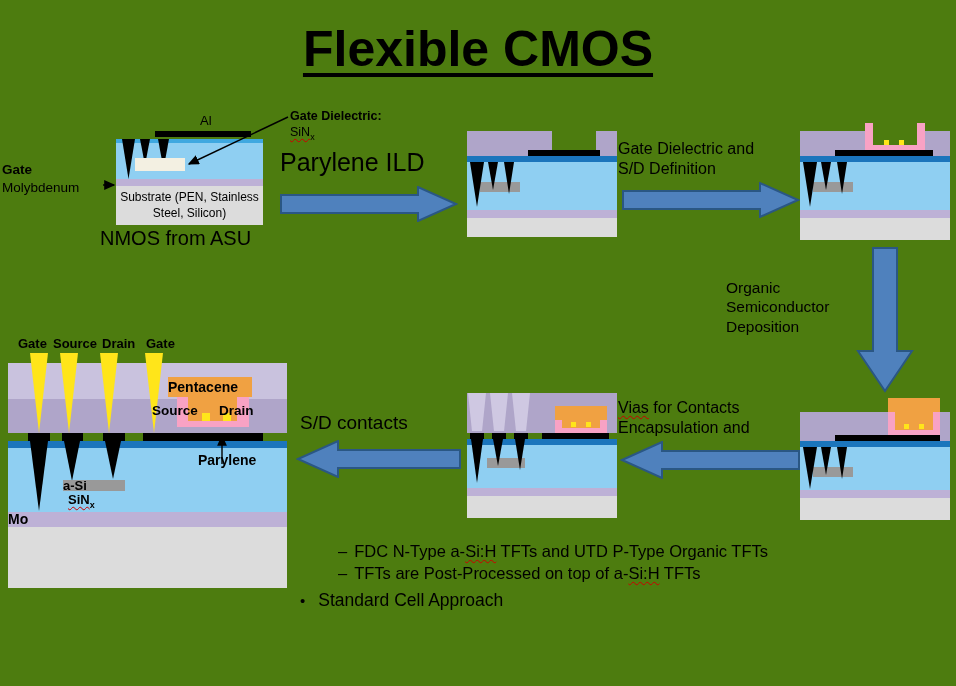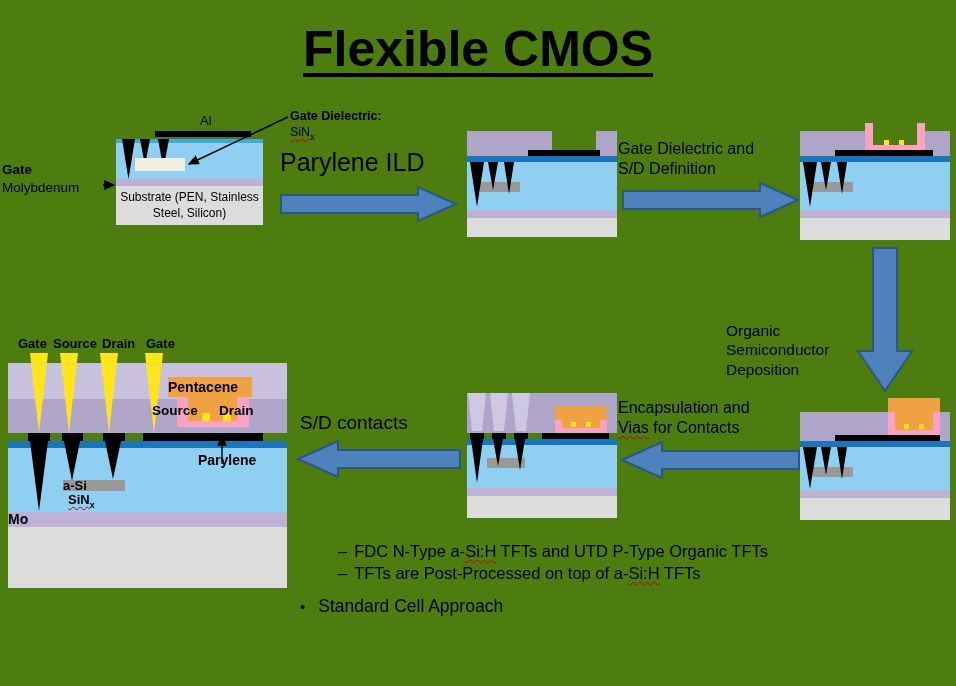--- a/index.html
+++ b/index.html
@@ -48,20 +48,21 @@
   </div>
   <div class="lbl" style="left:200px;top:113px;font-size:13px;">Al</div>
   <div class="lbl ctr" style="left:2px;top:161px;width:100px;font-size:13.5px;line-height:1.3;white-space:normal;">
     <span class="b" style="display:block;">Gate</span>
     <span style="display:block;">Molybdenum</span>
   </div>
   <div class="lbl" style="left:290px;top:108px;font-size:12.5px;line-height:1.3;">
     <span class="b" style="display:block;">Gate Dielectric:</span>
     <span style="display:block;"><span class="squig">SiN</span><sub>x</sub></span>
   </div>
+  <div class="lbl ctr" style="left:100px;top:227px;width:180px;font-size:20px;">NMOS from ASU</div>
 
   <div class="lbl ctr" style="left:280px;top:148px;width:190px;font-size:25px;">Parylene ILD</div>
   <svg class="arrowsvg" style="left:280px;top:186px;" width="178" height="36">
     <polygon points="1,9 138,9 138,1 176,18 138,35 138,27 1,27" fill="var(--arrow-fill)" stroke="var(--arrow-stroke)" stroke-width="2"></polygon>
   </svg>
 
   <div class="device" style="left:467px;top:130px;width:150px;height:107px;">
     <div class="layer" style="left:0;top:1px;width:85px;height:25px;background:var(--lavender-mid);"></div>
     <div class="layer" style="left:129px;top:1px;width:21px;height:25px;background:var(--lavender-mid);"></div>
     <div class="layer" style="left:61px;top:20px;width:72px;height:6px;background:#000;z-index:2;"></div>
@@ -95,21 +96,21 @@
     <div class="layer" style="left:0;top:33px;width:150px;height:6px;background:var(--dark-blue);"></div>
     <div class="layer" style="left:0;top:39px;width:150px;height:48px;background:var(--light-blue);"></div>
     <div class="tri" style="left:3px;top:39px;width:14px;height:45px;z-index:2;"></div>
     <div class="tri" style="left:21px;top:39px;width:10px;height:28px;z-index:2;"></div>
     <div class="tri" style="left:37px;top:39px;width:10px;height:32px;z-index:2;"></div>
     <div class="layer" style="left:13px;top:59px;width:40px;height:10px;background:var(--island-gray);"></div>
     <div class="layer" style="left:0;top:87px;width:150px;height:8px;background:var(--mo-strip);"></div>
     <div class="layer" style="left:0;top:95px;width:150px;height:22px;background:var(--substrate-gray);"></div>
   </div>
 
-  <div class="lbl ctr steplbl" style="left:726px;top:278px;width:134px;font-size:15.5px;margin-top:43px;">
+  <div class="lbl ctr steplbl" style="left:726px;top:278px;width:134px;font-size:15.5px;">
     <span style="display:block;">Organic</span>
     <span style="display:block;">Semiconductor</span>
     <span style="display:block;">Deposition</span>
   </div>
   <svg class="arrowsvg" style="left:856px;top:247px;" width="58" height="146">
     <polygon points="17,1 41,1 41,104 56,104 29,144 2,104 17,104" fill="var(--arrow-fill)" stroke="var(--arrow-stroke)" stroke-width="2"></polygon>
   </svg>
 
   <div class="device" style="left:800px;top:395px;width:150px;height:125px;">
     <div class="layer" style="left:88px;top:3px;width:52px;height:14px;background:var(--orange);z-index:3;"></div>
@@ -126,22 +127,22 @@
     <div class="layer" style="left:0;top:52px;width:150px;height:43px;background:var(--light-blue);"></div>
     <div class="tri" style="left:3px;top:52px;width:14px;height:42px;z-index:2;"></div>
     <div class="tri" style="left:21px;top:52px;width:10px;height:28px;z-index:2;"></div>
     <div class="tri" style="left:37px;top:52px;width:10px;height:32px;z-index:2;"></div>
     <div class="layer" style="left:13px;top:72px;width:40px;height:10px;background:var(--island-gray);"></div>
     <div class="layer" style="left:0;top:95px;width:150px;height:8px;background:var(--mo-strip);"></div>
     <div class="layer" style="left:0;top:103px;width:150px;height:22px;background:var(--substrate-gray);"></div>
   </div>
 
   <div class="lbl ctr steplbl" style="left:618px;top:398px;width:185px;font-size:16px;">
+    <span style="display:block;"><span class="squig">Vias</span><span> for Contacts</span></span>
     <span style="display:block;">Encapsulation and</span>
-    <span style="display:block;"><span class="squig">Vias</span><span> for Contacts</span></span>
   </div>
   <svg class="arrowsvg" style="left:620px;top:441px;" width="180" height="38">
     <polygon points="179,10 42,10 42,1 2,19 42,37 42,28 179,28" fill="var(--arrow-fill)" stroke="var(--arrow-stroke)" stroke-width="2"></polygon>
   </svg>
 
   <div class="device" style="left:467px;top:390px;width:150px;height:128px;">
     <div class="layer" style="left:0;top:3px;width:150px;height:40px;background:var(--lavender-mid);"></div>
     <div class="via" style="left:1px;top:3px;width:18px;height:38px;"></div>
     <div class="via" style="left:23px;top:3px;width:18px;height:38px;"></div>
     <div class="via" style="left:45px;top:3px;width:18px;height:38px;"></div>
@@ -212,21 +213,21 @@
     <div class="layer" style="left:0;top:160px;width:279px;height:15px;background:var(--mo-strip);">
       <div class="ctr b" style="font-size:14px;line-height:15px;border-radius:7px;">Mo</div>
     </div>
     <div class="layer" style="left:0;top:175px;width:279px;height:61px;background:var(--substrate-gray);"></div>
     <div class="lbl b" style="left:190px;top:100px;font-size:14px;z-index:5;">Parylene</div>
   </div>
 
   <div class="lbl" style="left:300px;top:541px;width:520px;white-space:normal;">
     <div class="sub"><span class="dash">–</span><span>FDC N-Type a-</span><span class="squig">Si:H</span><span> TFTs and UTD P-Type Organic TFTs</span></div>
     <div class="sub"><span class="dash">–</span><span>TFTs are Post-Processed on top of a-</span><span class="squig">Si:H</span><span> TFTs</span></div>
-    <div class="blt" style="margin-top:12px;"><span class="dot">•</span><span>Standard Cell Approach</span></div>
+    <div class="blt" style="margin-top:6px;"><span class="dot">•</span><span>Standard Cell Approach</span></div>
   </div>
 
   <svg width="956" height="686" style="position:absolute;left:0;top:0;z-index:7;pointer-events:none;">
     <defs>
       <marker id="ah" markerWidth="9" markerHeight="8" refX="7" refY="3.5" orient="auto">
         <path d="M0,0 L8,3.5 L0,7 Z" fill="#000"></path>
       </marker>
     </defs>
     <line x1="103" y1="185" x2="114" y2="185" stroke="#000" stroke-width="1.4" marker-end="url(#ah)"></line>
     <line x1="288" y1="117" x2="189" y2="164" stroke="#000" stroke-width="1.4" marker-end="url(#ah)"></line>

